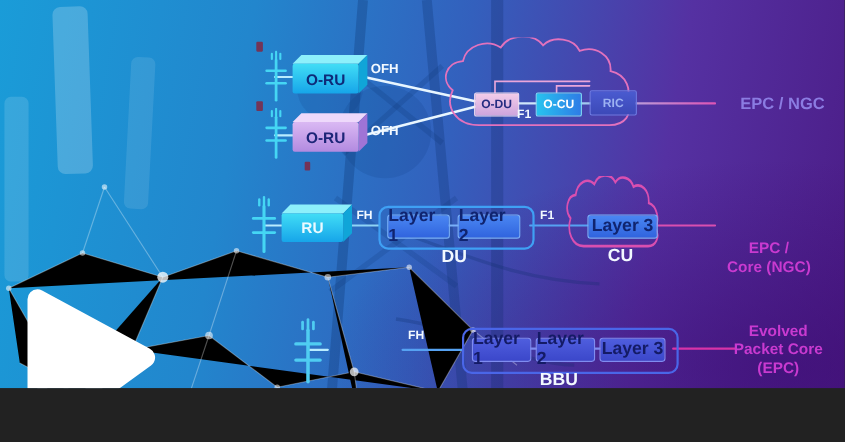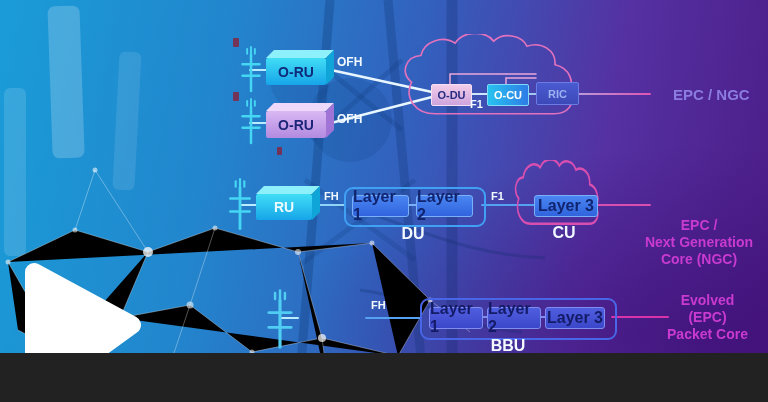--- a/index.html
+++ b/index.html
@@ -235,41 +235,40 @@
 
   <div class="wl sz11" style="left:491px;top:190px;">F1</div>
 
   <div class="layerbox lb-blue" style="left:534px;top:195px;width:62px;height:20px;">
     <span>Layer 3</span>
   </div>
   <div class="grp" style="left:548px;top:224px;width:32px;">CU</div>
 
   <div class="core-magenta" style="left:630px;top:183px;width:138px;margin-top:34px;">
     <div>EPC /</div>
-    <div>Next Generation</div>
     <div>Core (NGC)</div>
   </div>
 
   <div class="wl sz11" style="left:371px;top:299px;">FH</div>
 
   <div class="ctr ctr-bbu" style="left:420px;top:298px;width:193px;height:38px;"></div>
   <div class="layerbox lb-indigo" style="left:429px;top:307px;width:52px;height:20px;">
     <span>Layer 1</span>
   </div>
   <div class="layerbox lb-indigo" style="left:487px;top:307px;width:52px;height:20px;">
     <span>Layer 2</span>
   </div>
   <div class="layerbox lb-indigo" style="left:545px;top:307px;width:58px;height:20px;">
     <span>Layer 3</span>
   </div>
   <div class="grp" style="left:478px;top:337px;width:60px;">BBU</div>
 
   <div class="core-magenta" style="left:650px;top:292px;width:115px;">
     <div>Evolved</div>
+    <div>Packet Core</div>
     <div>(EPC)</div>
-    <div>Packet Core</div>
   </div>
 
   <svg class="abs" style="left:16px;top:256px;" width="136" height="150" viewBox="0 0 136 150">
     <path d="M18,16 L116,69 L18,140 Z" fill="#ffffff" stroke="#ffffff" stroke-width="18" stroke-linejoin="round"></path>
   </svg>
 
 </div>
 
 </body></html>

